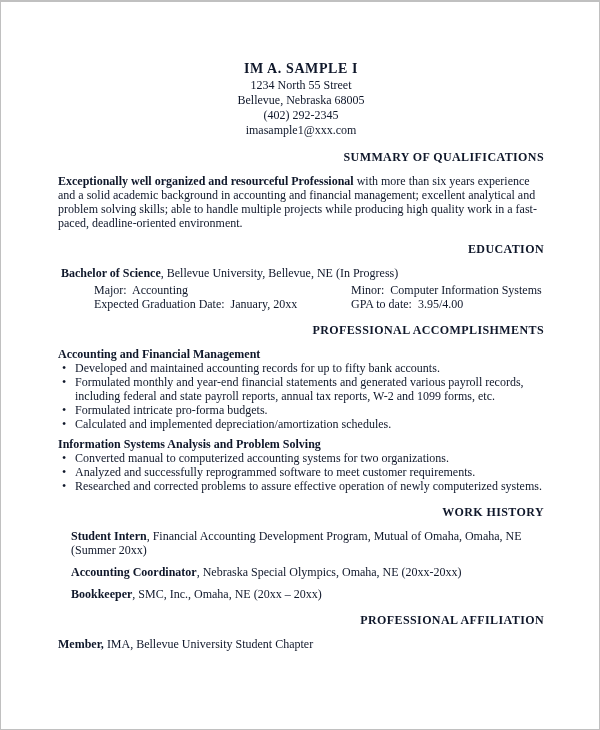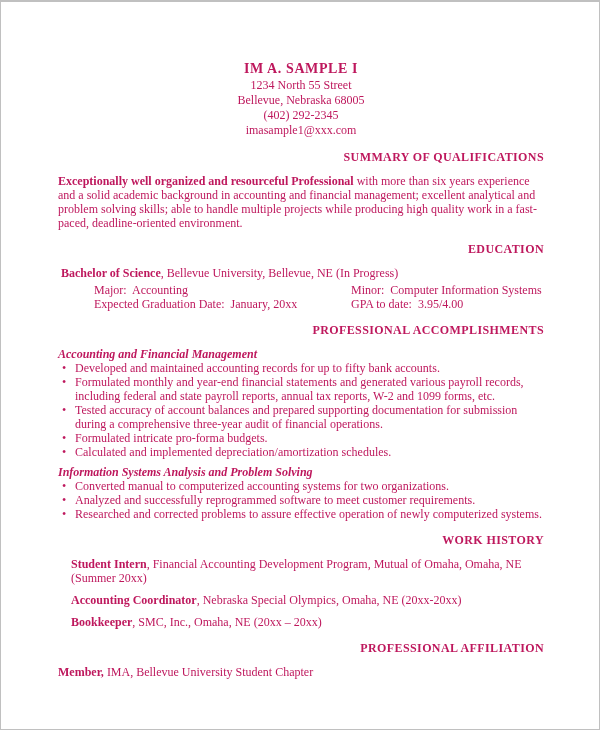--- a/index.html
+++ b/index.html
@@ -6,21 +6,21 @@
   .page {
     width: 600px;
     height: 730px;
     box-sizing: border-box;
     background: #ffffff;
     border: 1px solid #c0c0c0;
     border-top-width: 2px;
     font-family: "Liberation Serif", "DejaVu Serif", serif;
     font-size: 12px;
     line-height: 14px;
-    color: #be185d;
+    color: #0f172a;
     padding: 58px 55px 0 57px;
     overflow: hidden;
   }
   .hdr { text-align: center; }
   .name {
     font-weight: bold;
     font-size: 14px;
     line-height: 18px;
     letter-spacing: 0.6px;
   }
@@ -31,21 +31,20 @@
     font-weight: bold;
     text-align: right;
     letter-spacing: 0.4px;
     margin: 12px 0 9px 0;
   }
   p { margin: 3px; }
   .summary-par { margin: 0; }
   .subheading {
     font-weight: bold;
     margin: 6px 0 0 0;
-    font-style: italic;
   }
   ul.bullets { margin: 0; padding: 0; list-style: none; }
   ul.bullets li { position: relative; padding-left: 17px; }
   ul.bullets li::before {
     content: "\2022";
     position: absolute;
     left: 4px;
     top: 0;
   }
   .edu-row { position: relative; }
@@ -81,21 +80,20 @@
     <span class="edu-left">Expected Graduation Date:&nbsp; January, 20xx</span>
     <span class="edu-right">GPA to date:&nbsp; 3.95/4.00</span>
   </div>
 
   <div class="sec-heading">PROFESSIONAL ACCOMPLISHMENTS</div>
 
   <p class="subheading" style="margin-top:0;">Accounting and Financial Management</p>
   <ul class="bullets">
     <li>Developed and maintained accounting records for up to fifty bank accounts.</li>
     <li>Formulated monthly and year-end financial statements and generated various payroll records, including federal and state payroll reports, annual tax reports, W-2 and 1099 forms, etc.</li>
-    <li>Tested accuracy of account balances and prepared supporting documentation for submission during a comprehensive three-year audit of financial operations.</li>
     <li>Formulated intricate pro-forma budgets.</li>
     <li>Calculated and implemented depreciation/amortization schedules.</li>
   </ul>
 
   <p class="subheading">Information Systems Analysis and Problem Solving</p>
   <ul class="bullets">
     <li>Converted manual to computerized accounting systems for two organizations.</li>
     <li>Analyzed and successfully reprogrammed software to meet customer requirements.</li>
     <li>Researched and corrected problems to assure effective operation of newly computerized systems.</li>
   </ul>

